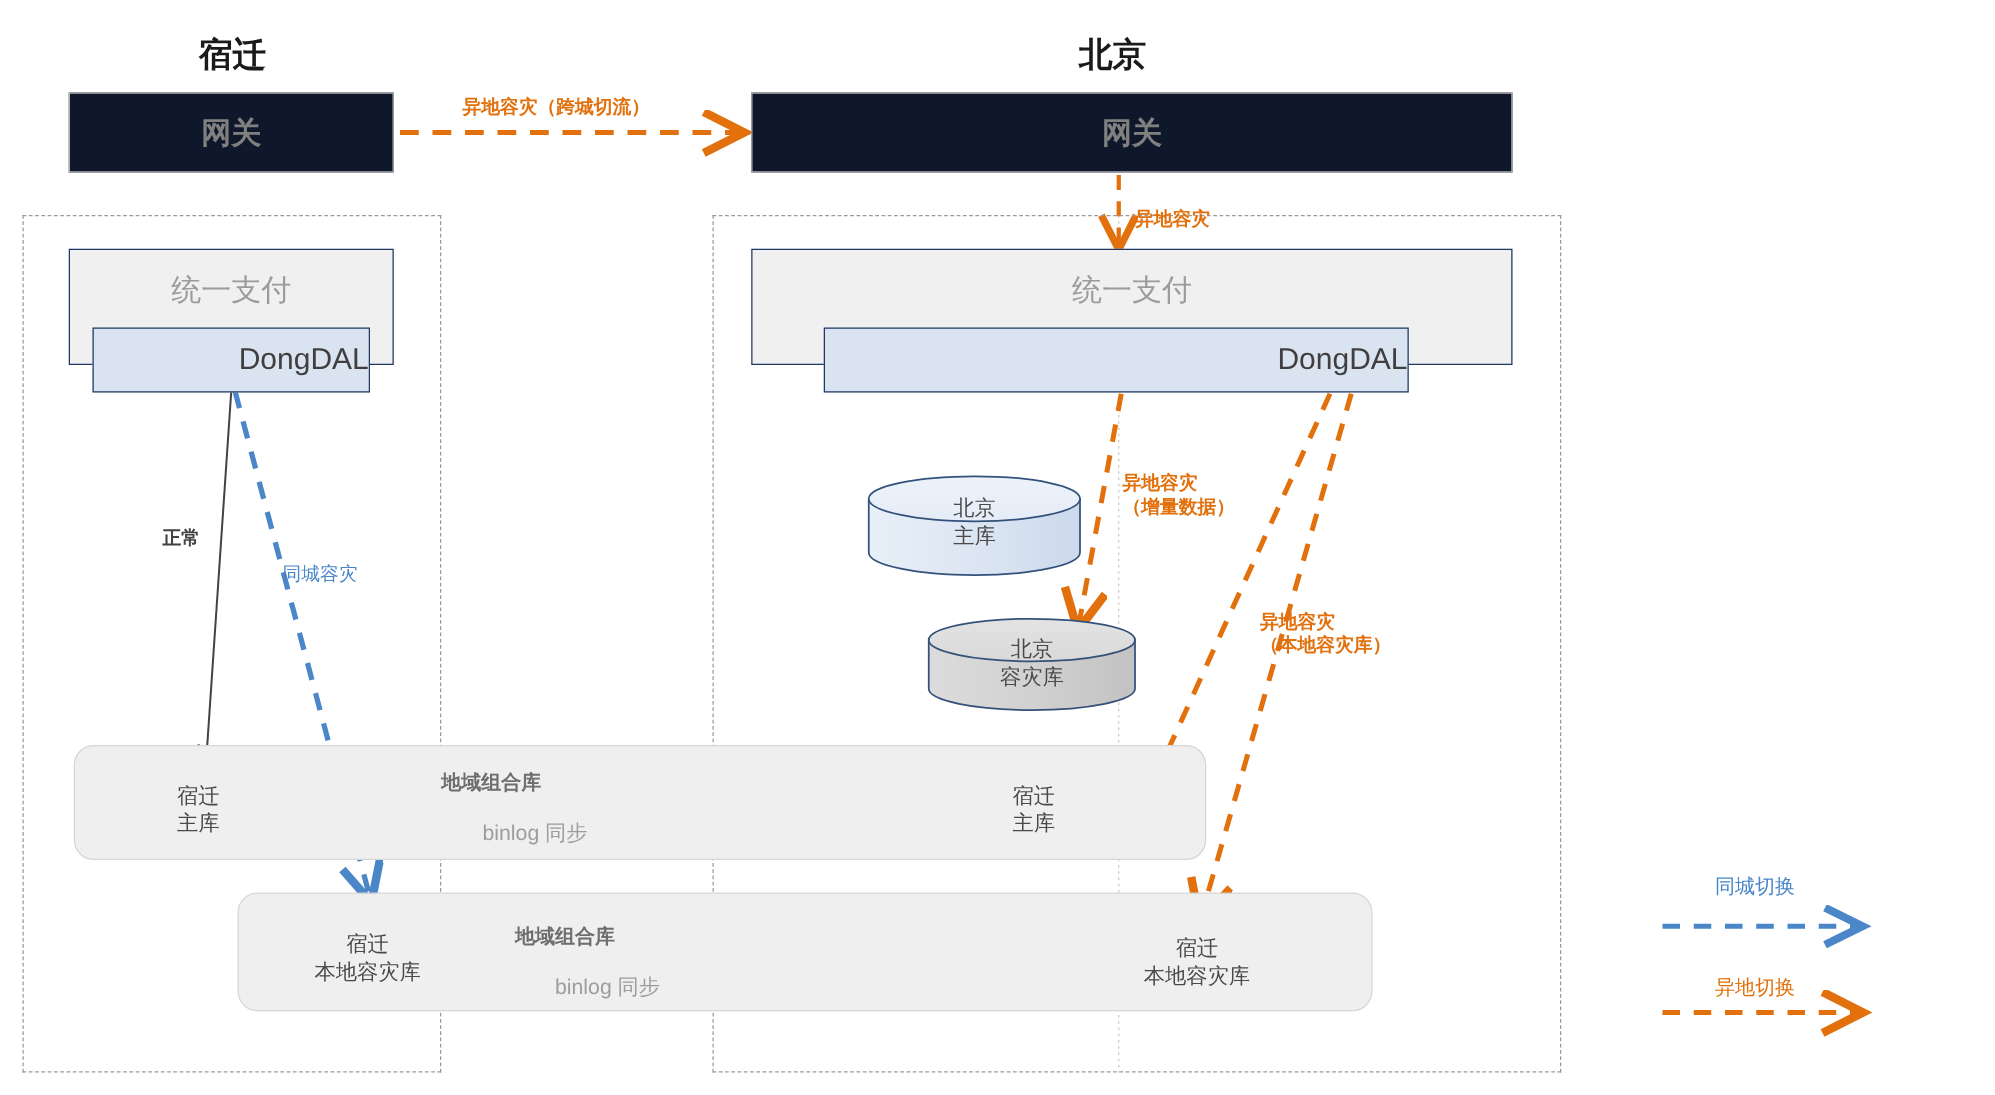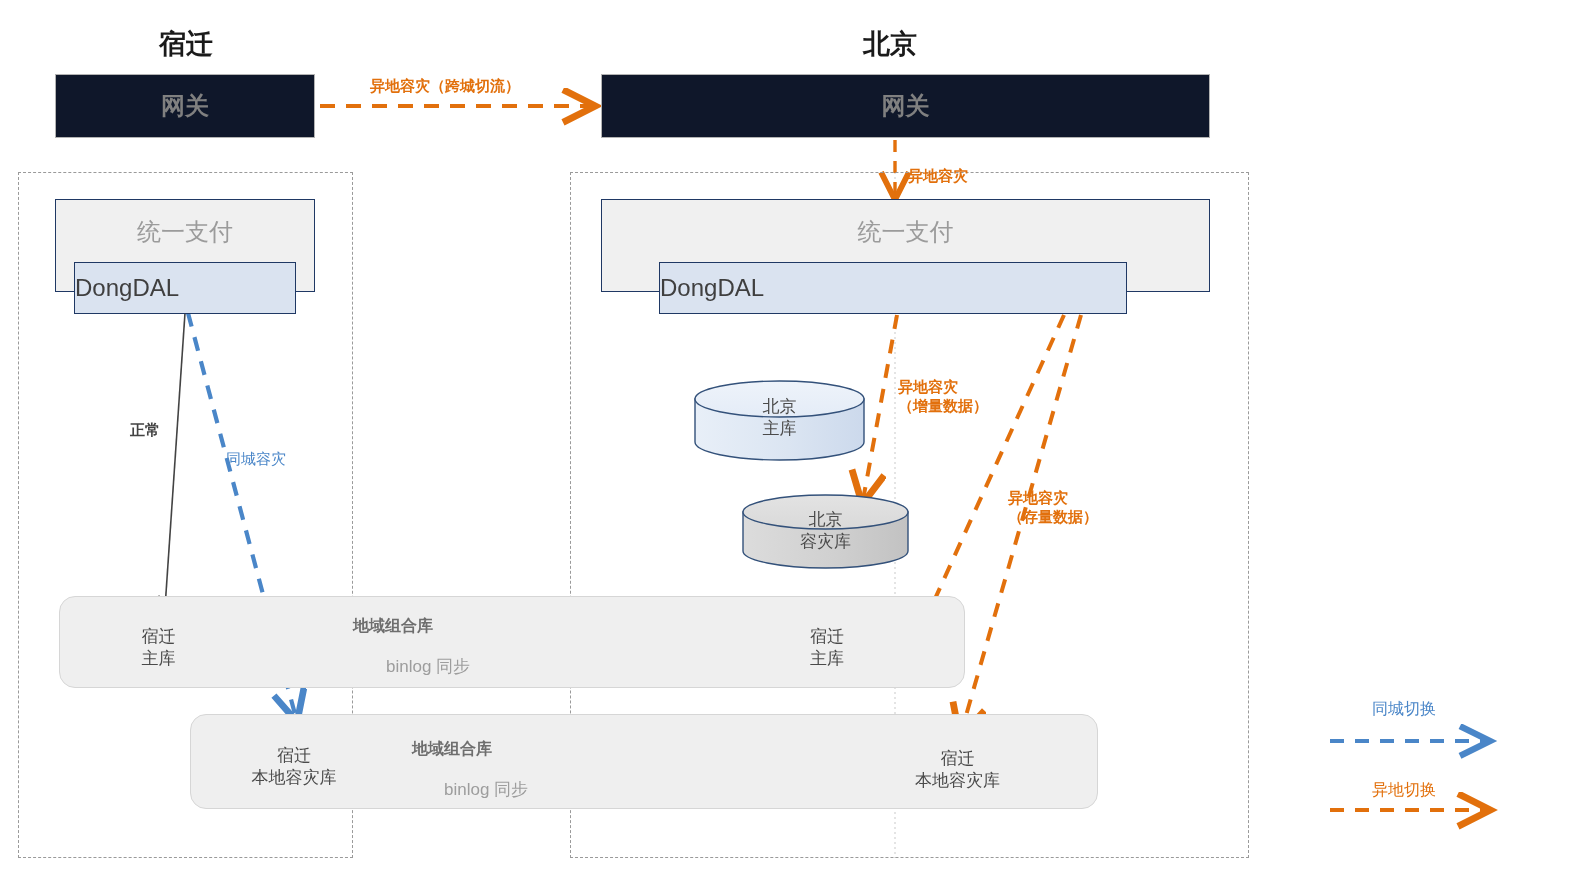--- a/index.html
+++ b/index.html
@@ -13,21 +13,21 @@
                 white-space:nowrap;}
 
   
   .box-gray{background:#0f172a;border:1px solid #b3b3b3;
             display:flex;align-items:center;justify-content:center;
             color:#808080;font-size:24px;font-weight:bold;}
   .box-pay{background:#f0f0f0;border:1.6px solid #1f3864;
            display:flex;align-items:flex-start;justify-content:center;
            color:#9b9b9b;font-size:24px;padding-top:16px;}
   .box-dal{background:#dae3f0;border:1.6px solid #1f3864;
-           display:flex;align-items:center;justify-content:flex-start;
+           display:flex;align-items:center;justify-content:flex-end;
            color:#3f3f3f;font-size:24px;}
 
   
   .region-dash{border:1px dashed #9a9a9a;background:transparent;}
 
   
   .group-round{background:#efefef;border:1px solid #d6d6d6;border-radius:16px;}
 
   
   .lbl{position:absolute;white-space:nowrap;}
@@ -201,21 +201,21 @@
 
   <div class="lbl lbl-orange" style="left:900px;top:167px;">异地容灾</div>
 
   <div class="lbl lbl-orange" style="left:890px;top:378px;">
     <div>异地容灾</div>
     <div>（增量数据）</div>
   </div>
 
   <div class="lbl lbl-orange" style="left:1000px;top:489px;">
     <div>异地容灾</div>
-    <div>（存量数据）</div>
+    <div>（本地容灾库）</div>
   </div>
 
   <div class="lbl lbl-dark" style="left:122px;top:410px;">正常</div>
 
   <div class="lbl lbl-blue" style="left:218px;top:450px;">同城容灾</div>
 
   <div class="lbl lbl-gray-b" style="left:345px;top:616px;">地域组合库</div>
   <div class="lbl lbl-gray" style="left:378px;top:655px;">binlog 同步</div>
 
   <div class="lbl lbl-gray-b" style="left:404px;top:739px;">地域组合库</div>

